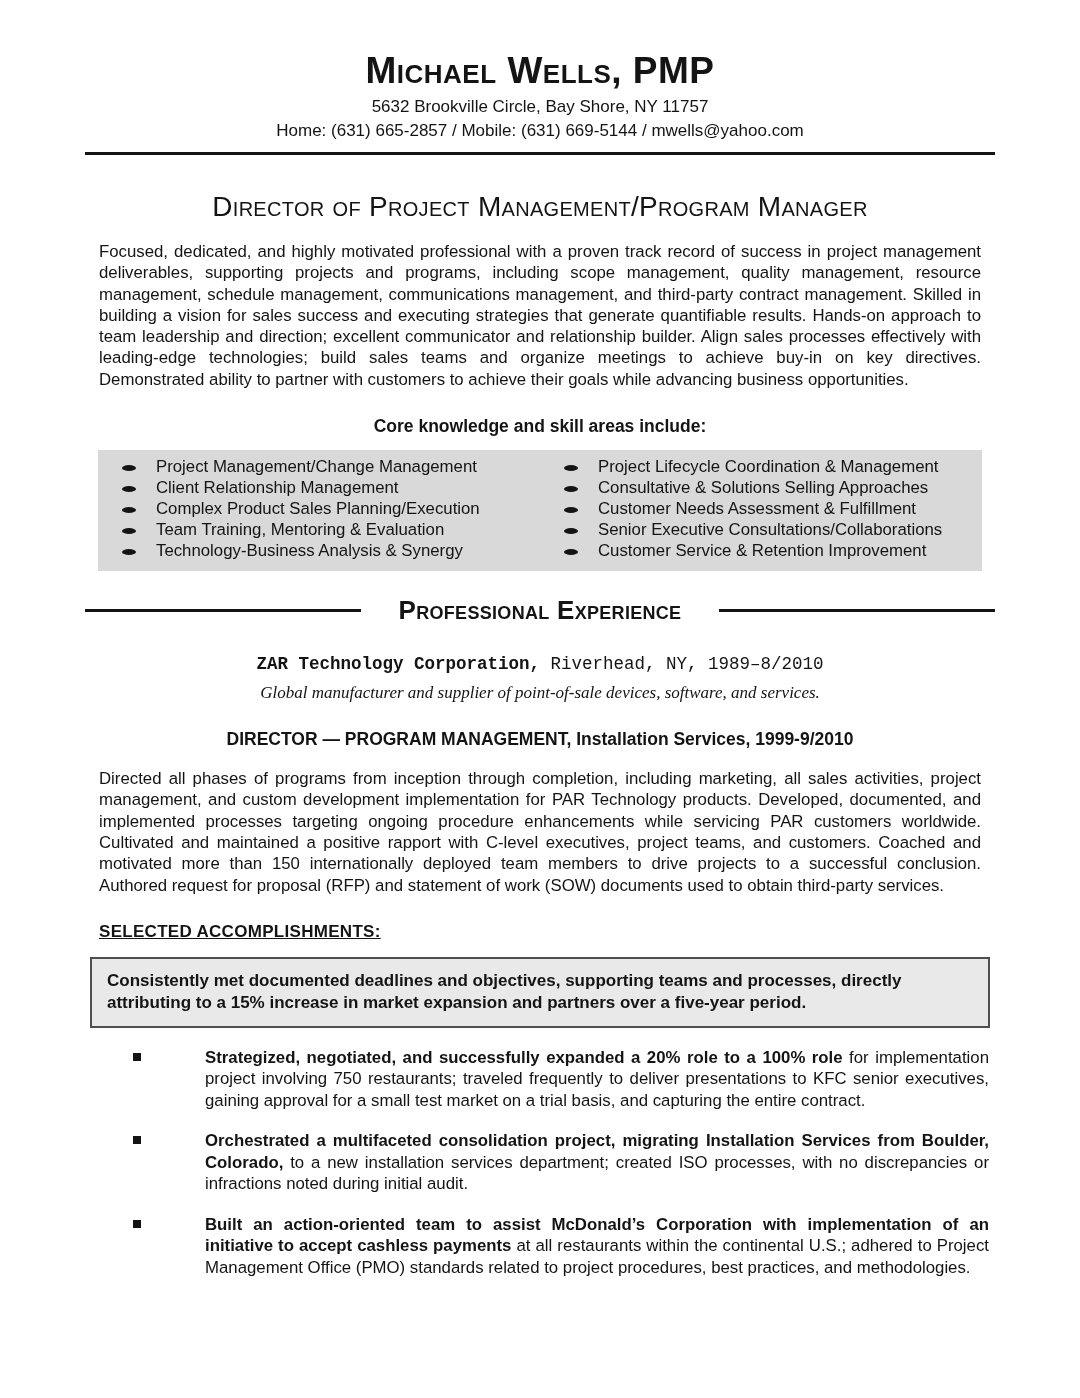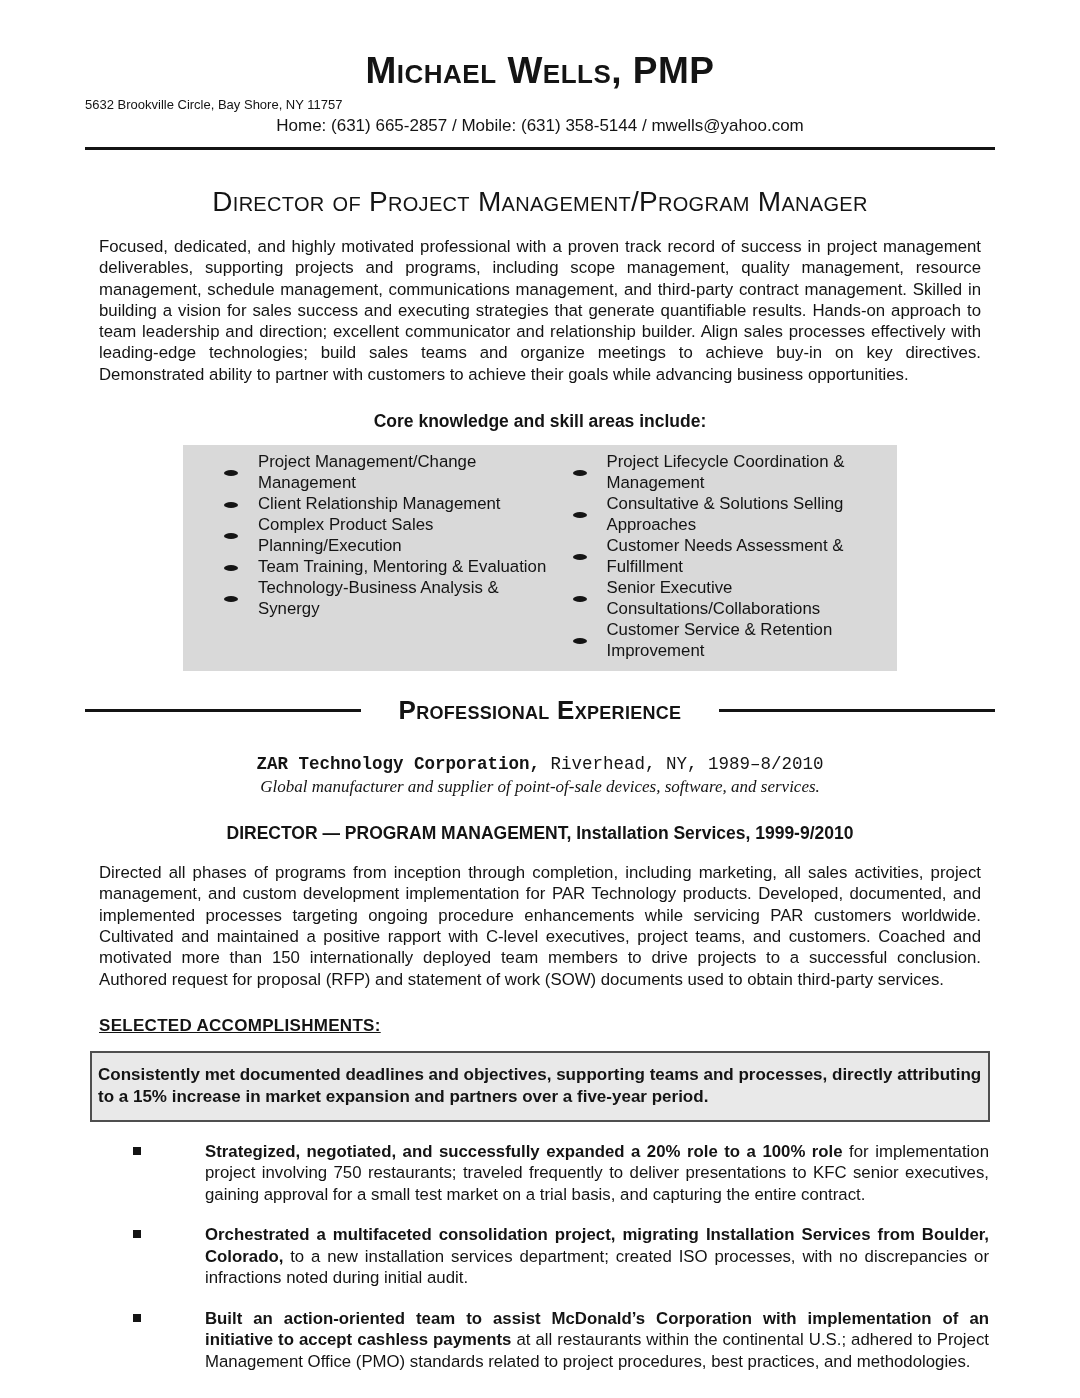--- a/index.html
+++ b/index.html
@@ -8,92 +8,92 @@
     width:1080px; min-height:1398px; margin:0 auto;
     background:#ffffff; color:var(--text,#141414);
     font-family:"Liberation Sans", sans-serif;
     padding:52px 85px 70px 85px;
   }
   
   .name {
     text-align:center; font-weight:bold; font-variant:small-caps;
     font-size:37px; letter-spacing:0.5px; line-height:1.05;
   }
-  .addr { font-size:13px; margin-top:6px; }
+  .addr { text-align:center; font-size:17px; margin-top:6px; }
   .contact { text-align:center; font-size:17px; margin-top:4px; }
   .top-rule { margin-top:11px; height:2px; border-top:2px solid #141414; border-bottom:1px solid #141414; }
   
   .title {
     margin-top:36px; text-align:center; font-weight:normal; font-variant:small-caps;
     font-size:28px; letter-spacing:0.3px;
   }
   .intro {
     margin-top:24px; text-align:center; font-weight:bold;
     font-size:17.5px; line-height:1.3; padding:0 6px;
   }
   .para {
     margin:18px 14px 0 14px; text-align:justify;
     font-size:16.8px; line-height:1.27;
   }
   
   .core-heading { margin-top:26px; text-align:center; font-weight:bold; font-size:17.5px; }
   .skills-box {
-    margin:13px auto 0 auto; width:714px;
+    margin:13px auto 0 auto; width:884px;
     background:var(--skills-box-bg,#d9d9d9);
-    display:flex; padding:7px 0 9px 17px;
+    display:flex; padding:7px 0 9px 0;
   }
   .skills-col { width:50%; }
   .skill-item { display:flex; align-items:baseline; font-size:16.8px; line-height:1.25; }
   .round-bullet {
     flex:0 0 14px; margin-left:24px; margin-right:20px; align-self:center;
     width:6px; height:6px; border-radius:50%; background:#141414;
   }
   
   .section-header { display:flex; align-items:center; margin-top:24px; }
   .section-line { flex:1; border-top:3px solid #141414; height:0; }
   .section-title {
     font-weight:bold; font-variant:small-caps; font-size:26px;
     margin:0 38px; letter-spacing:0.3px; white-space:nowrap;
   }
   
   .company-line { margin-top:28px; text-align:center; font-size:17.5px;font-family:Liberation Mono, monospace; }
   .company-bold { font-weight:bold; }
   .tagline {
-    margin-top:3px; text-align:center; font-style:italic;
+    margin-top:9px; text-align:center; font-style:italic;
     font-family:"Liberation Serif", serif; font-size:17px;
   }
   .role-line { margin-top:26px; text-align:center; font-weight:bold; font-size:17.5px; }
   
   .accomp-heading {
     margin:26px 0 0 14px; font-weight:bold; font-size:17px;
     text-decoration:underline; letter-spacing:0.3px;
   }
   .highlight-box {
     margin:15px 5px 0 5px;
     border:2px solid var(--highlight-border,#4f4f4f);
     background:var(--highlight-bg,#e9e9e9);
-    padding:11px 6px; font-weight:bold; font-size:17px; line-height:1.32;
+    padding:11px 15px; font-weight:bold; font-size:17px; line-height:1.32;
   }
   .accomp-item { display:flex; margin:19px 0 0 48px;gap:40px; }
   .square-bullet {
     flex:0 0 8px; width:8px; height:8px; background:#141414;
     margin-top:6px; margin-right:24px;
   }
   .accomp-text { flex:1; text-align:justify; font-size:16.8px; line-height:1.28; padding-right:6px; }
   .accomp-text b { font-weight:bold; }
 </style>
 </head>
 <body>
 
 <div class="page">
 
   <div>
     <div class="name">Michael Wells, PMP</div>
     <div class="addr">5632 Brookville Circle, Bay Shore, NY 11757</div>
-    <div class="contact">Home: (631) 665-2857 / Mobile: (631) 358-5144 / mwells@yahoo.com</div>
+    <div class="contact">Home: (631) 665-2857 / Mobile: (631) 669-5144 / mwells@yahoo.com</div>
     <div class="top-rule"></div>
   </div>
 
   <div class="title">Director of Project Management/Program Manager</div>
 
   <div class="para">Focused, dedicated, and highly motivated professional with a proven track record of success in project management deliverables, supporting projects and programs, including scope management, quality management, resource management, schedule management, communications management, and third-party contract management. Skilled in building a vision for sales success and executing strategies that generate quantifiable results. Hands-on approach to team leadership and direction; excellent communicator and relationship builder. Align sales processes effectively with leading-edge technologies; build sales teams and organize meetings to achieve buy-in on key directives. Demonstrated ability to partner with customers to achieve their goals while advancing business opportunities.</div>
 
   <div class="core-heading">Core knowledge and skill areas include:</div>
   <div class="skills-box">
     <div class="skills-col">

